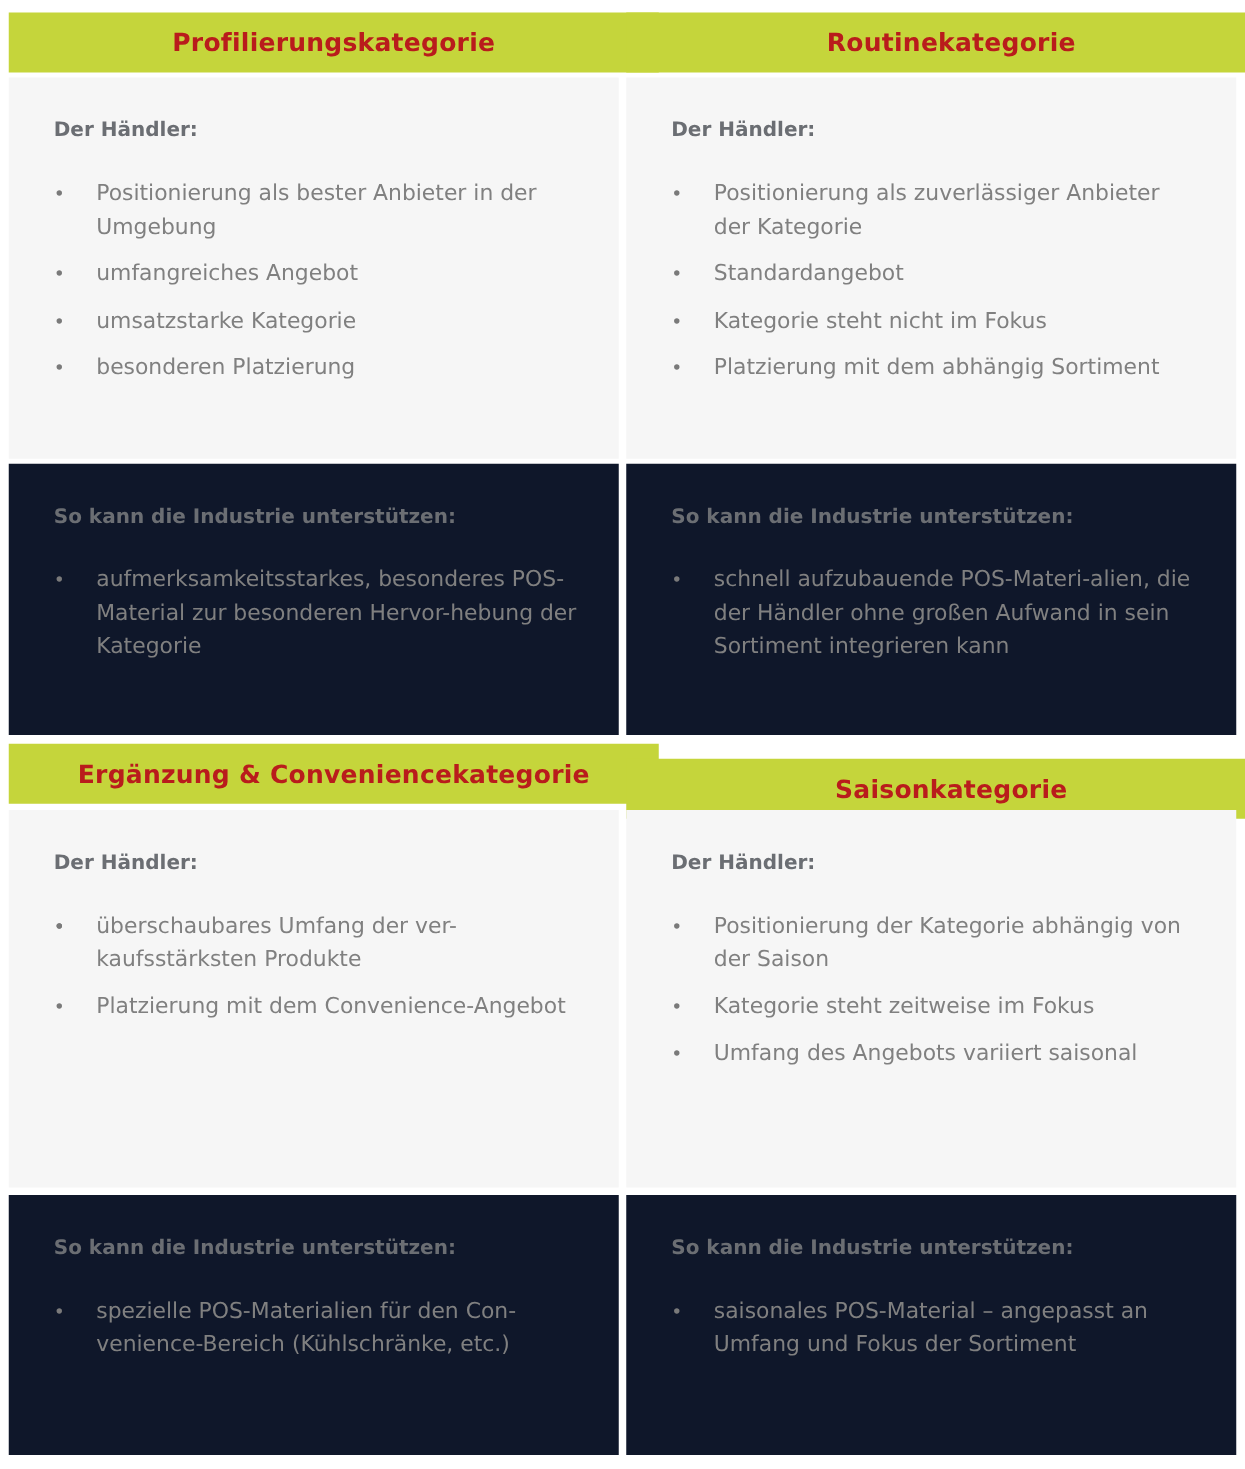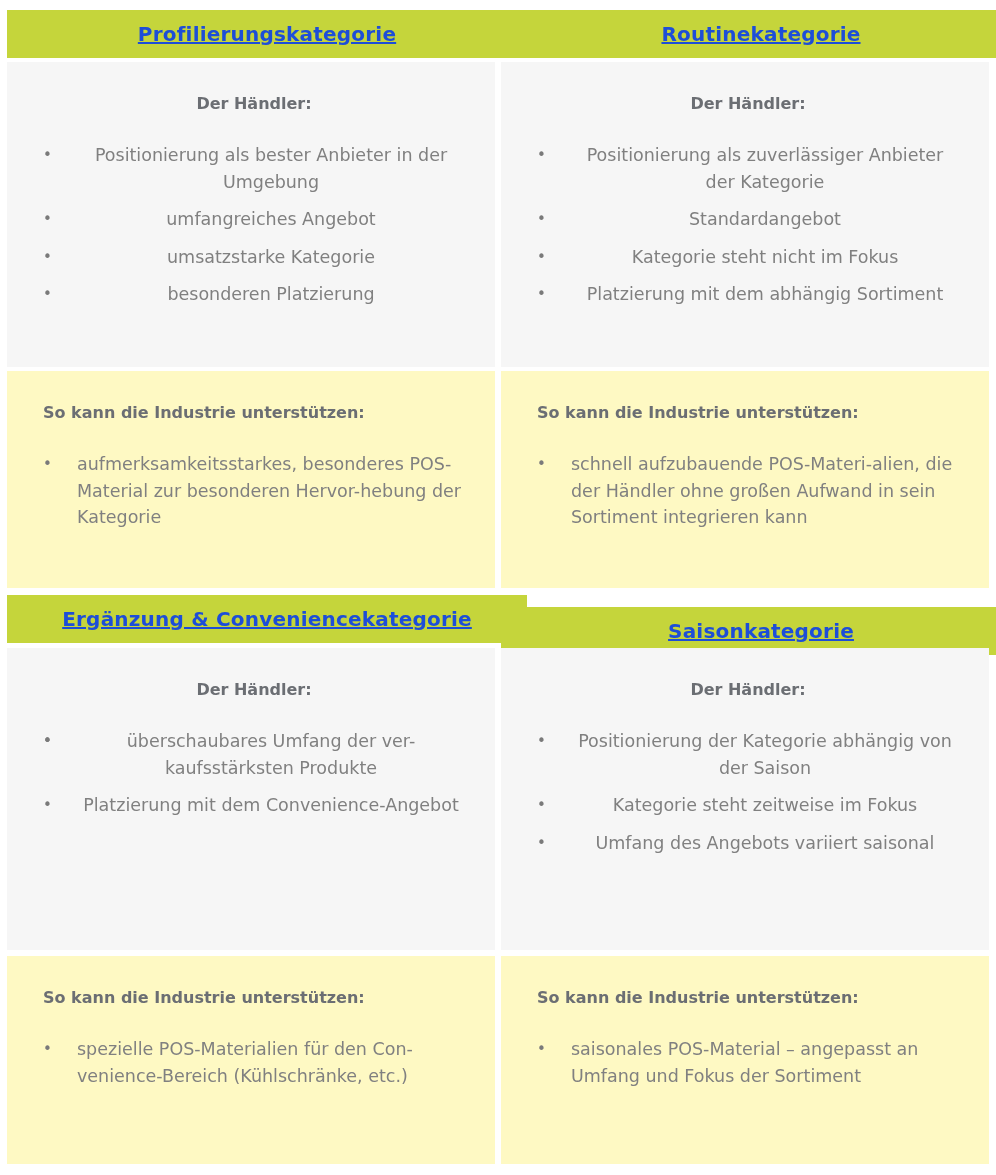--- a/index.html
+++ b/index.html
@@ -4,25 +4,25 @@
   <style>
     html, body { margin: 0; padding: 0; background: #ffffff; }
     body { width: 996px; height: 1175px; position: relative; overflow: hidden;
            font-family: "DejaVu Sans", sans-serif; }
     .grid { position: absolute; left: 7px; top: 10px; width: 982px; }
     .col { position: absolute; width: 488px; }
     .col.left { left: 0; }
     .col.right { left: 494px; }
     .header { position: absolute; left: 0; width: 520px; height: 48px;
               display: flex; align-items: center; justify-content: center;
-              color: #1d4ed8; font-weight: bold; font-size: 20px; letter-spacing: 0.2px; text-decoration: underline; }
+              color: #b91c1c; font-weight: bold; font-size: 20px; letter-spacing: 0.2px; }
     .panel { position: absolute; left: 0; width: 488px; box-sizing: border-box;
              padding: 32px 30px 0 36px; }
-    .panel.upper { background: #f6f6f6; text-align: center; }
-    .panel.lower { background: #fef9c3; }
+    .panel.upper { background: #f6f6f6; }
+    .panel.lower { background: #0f172a; }
     .panel-title { font-weight: bold; font-size: 16px; color: #6b6e73; margin: 0 0 28px 0; line-height: 20px; }
     ul.bullets { list-style: none; margin: 0; padding: 0; }
     ul.bullets li { position: relative; padding-left: 34px; font-size: 17.5px; line-height: 26.5px;
                     color: #808080; margin-bottom: 11px; }
     ul.bullets li .dot { position: absolute; left: 0; top: 0; color: #7a7a7a; font-size: 15px; }
   </style>
 </head>
 <body>
 
 <div class="grid">

